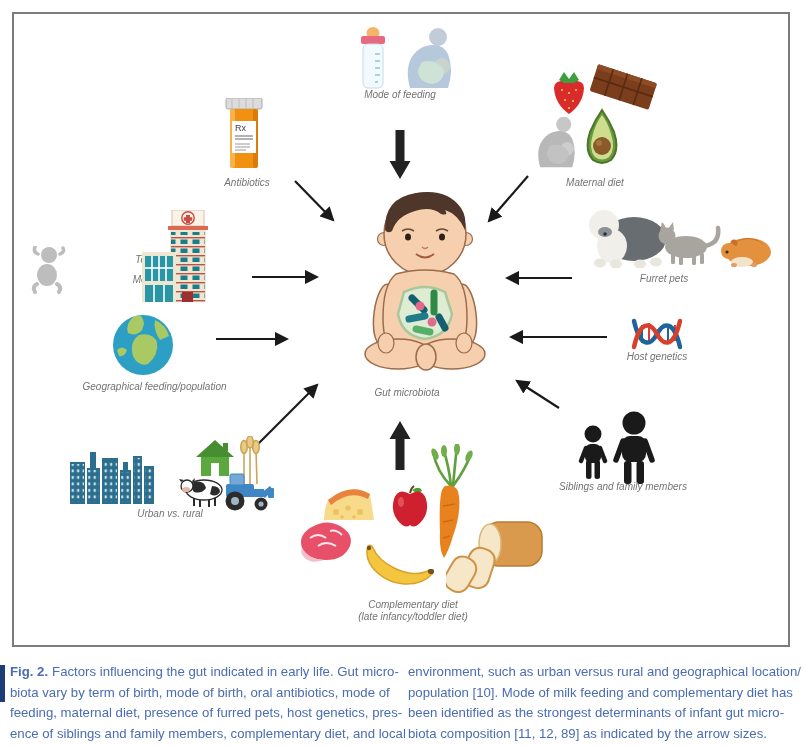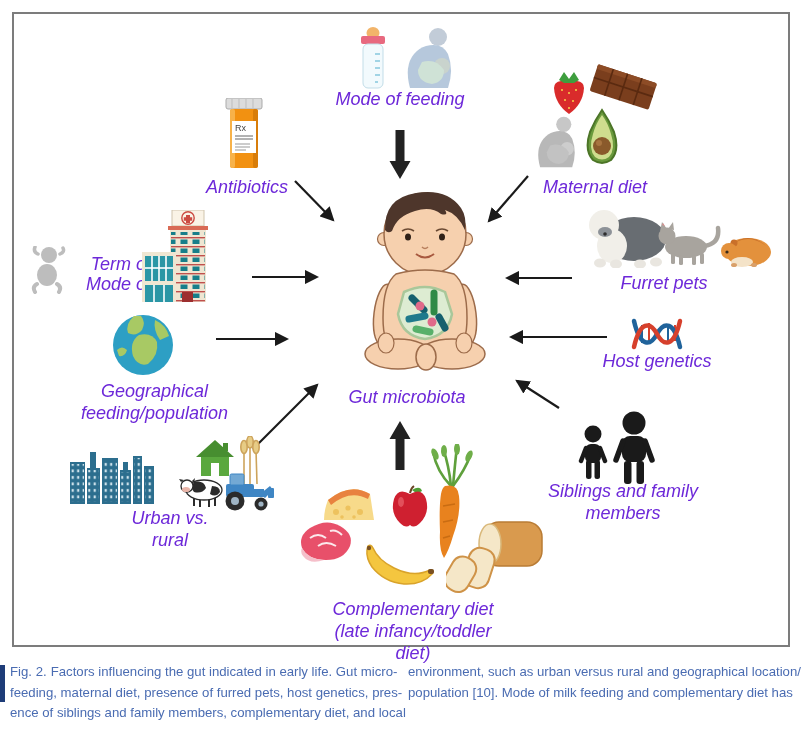--- a/index.html
+++ b/index.html
@@ -1,24 +1,24 @@
 <!DOCTYPE html>
 <html><head>
 <meta charset="utf-8">
 <style>
   *{margin:0;padding:0;box-sizing:border-box}
   html,body{width:803px;height:747px}
   body{position:relative;background:#ffffff;font-family:"Liberation Sans",sans-serif;overflow:hidden}
   .abs{position:absolute}
   .frame{position:absolute;left:12px;top:12px;width:778px;height:635px;border:2px solid #7c7c7c;background:#ffffff}
-  .lbl{position:absolute;font-style:italic;font-size:18px;line-height:1.22;color:#6d28d9;text-align:center;font-family:"Liberation Sans",sans-serif}
+  .lbl{position:absolute;font-style:italic;font-size:10px;line-height:1.22;color:#737373;text-align:center;font-family:"Liberation Sans",sans-serif}
   .lbl.left{text-align:right}
   .caption-col{position:absolute;top:662px}
   .capline{font-size:13.2px;line-height:20.5px;color:#4a6cb2;white-space:nowrap}
-  .b{font-weight:normal;margin-right:4px}
+  .b{font-weight:bold;margin-right:4px}
   .capbar{position:absolute;left:0;top:665px;width:5px;height:37px;background:#1e3c78}
   svg{display:block}
 </style>
 </head>
 <body>
 
 <div class="frame"></div>
 
 <svg class="abs" style="left:0;top:0" width="803" height="650" viewBox="0 0 803 650">
   <defs>
@@ -416,19 +416,22 @@
   <ellipse cx="106" cy="168" rx="33" ry="15" fill="#f6d0ae" stroke="#9c6b4a" stroke-width="1.5"></ellipse>
   <ellipse cx="80" cy="171" rx="10" ry="13" fill="#f6d0ae" stroke="#9c6b4a" stroke-width="1.5"></ellipse>
   <ellipse cx="40" cy="157" rx="8" ry="10" fill="#f6d0ae" stroke="#9c6b4a" stroke-width="1.2"></ellipse>
   <ellipse cx="118" cy="157" rx="8" ry="10" fill="#f6d0ae" stroke="#9c6b4a" stroke-width="1.2"></ellipse>
 </svg>
 <div class="lbl" style="left:347px;top:387px;width:120px">Gut microbiota</div>
 
 <div class="capbar"></div>
 <div class="caption-col" style="left:10px;width:390px">
   <div class="capline"><span class="b">Fig. 2.</span><span>Factors influencing the gut indicated in early life. Gut micro-</span></div>
+  <div class="capline">biota vary by term of birth, mode of birth, oral antibiotics, mode of</div>
   <div class="capline">feeding, maternal diet, presence of furred pets, host genetics, pres-</div>
   <div class="capline">ence of siblings and family members, complementary diet, and local</div>
 </div>
 <div class="caption-col" style="left:408px;width:392px">
   <div class="capline">environment, such as urban versus rural and geographical location/</div>
   <div class="capline">population [10]. Mode of milk feeding and complementary diet has</div>
+  <div class="capline">been identified as the strongest determinants of infant gut micro-</div>
+  <div class="capline">biota composition [11, 12, 89] as indicated by the arrow sizes.</div>
 </div>
 
 </body></html>

